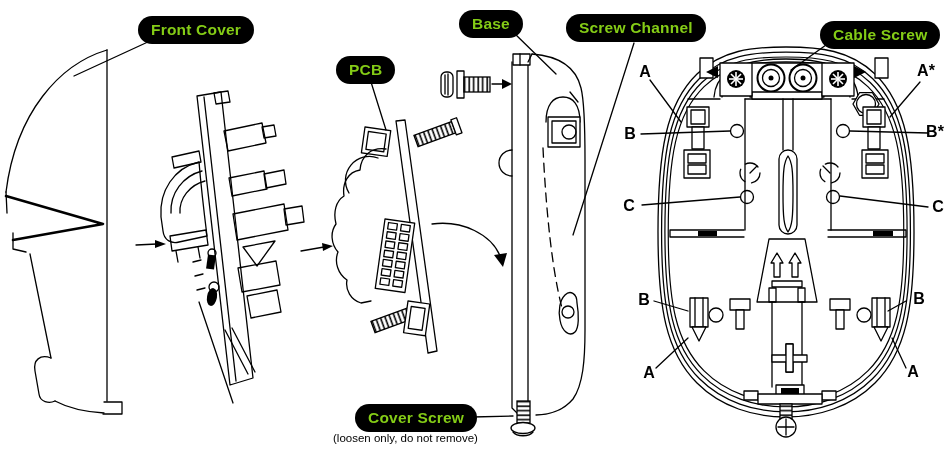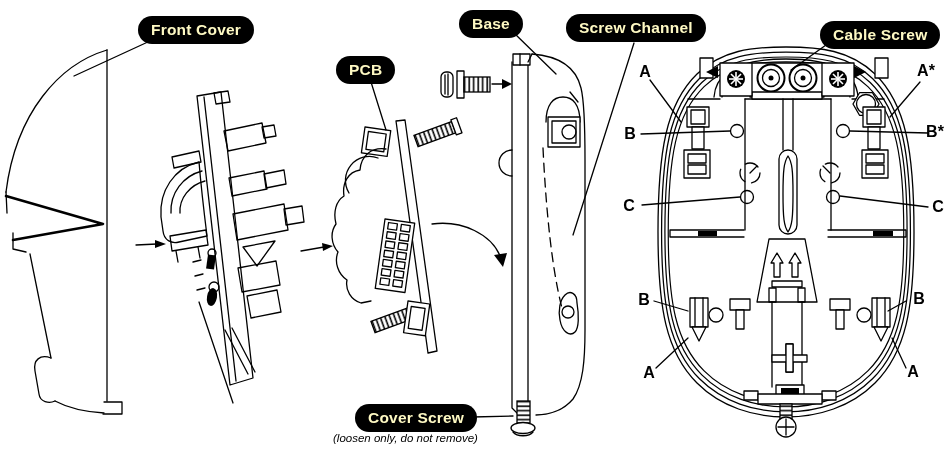--- a/index.html
+++ b/index.html
@@ -8,29 +8,29 @@
     font-family:"Liberation Sans",sans-serif;overflow:hidden;
   }
   .art{position:absolute;left:0;top:0;}
   .ln{fill:none;stroke:#000;stroke-width:1.3;stroke-linecap:round;stroke-linejoin:round;}
   .lnw{fill:#ffffff;stroke:#000;stroke-width:1.3;stroke-linejoin:round;}
   .lnb{fill:#000;stroke:none;}
   .thick{stroke-width:2.6;}
   .bold2{stroke-width:2;}
   .dash{stroke-dasharray:9 6;}
   .pill{
-    position:absolute;background:#000;color:#fef9c3;font-weight:bold;
+    position:absolute;background:#000;color:#84cc16;font-weight:bold;
     font-size:15.5px;line-height:1;padding:6px 13px;border-radius:16px;
     white-space:nowrap;letter-spacing:.2px;
   }
   .marker{
     position:absolute;transform:translate(-50%,-50%);
     font-weight:bold;font-size:16px;color:#000;white-space:nowrap;
   }
-  .note{position:absolute;font-size:11.5px;color:#000;white-space:nowrap;font-style:italic;}
+  .note{position:absolute;font-size:11.5px;color:#000;white-space:nowrap;}
 </style>
 </head>
 <body>
 
 <div class="stage">
 
 <svg class="art" width="950" height="452" viewBox="0 0 950 452" xmlns="http://www.w3.org/2000/svg">
   <defs>
     <pattern id="thv" patternUnits="userSpaceOnUse" width="4.5" height="14">
       <rect width="4.5" height="14" fill="#fff"></rect>

